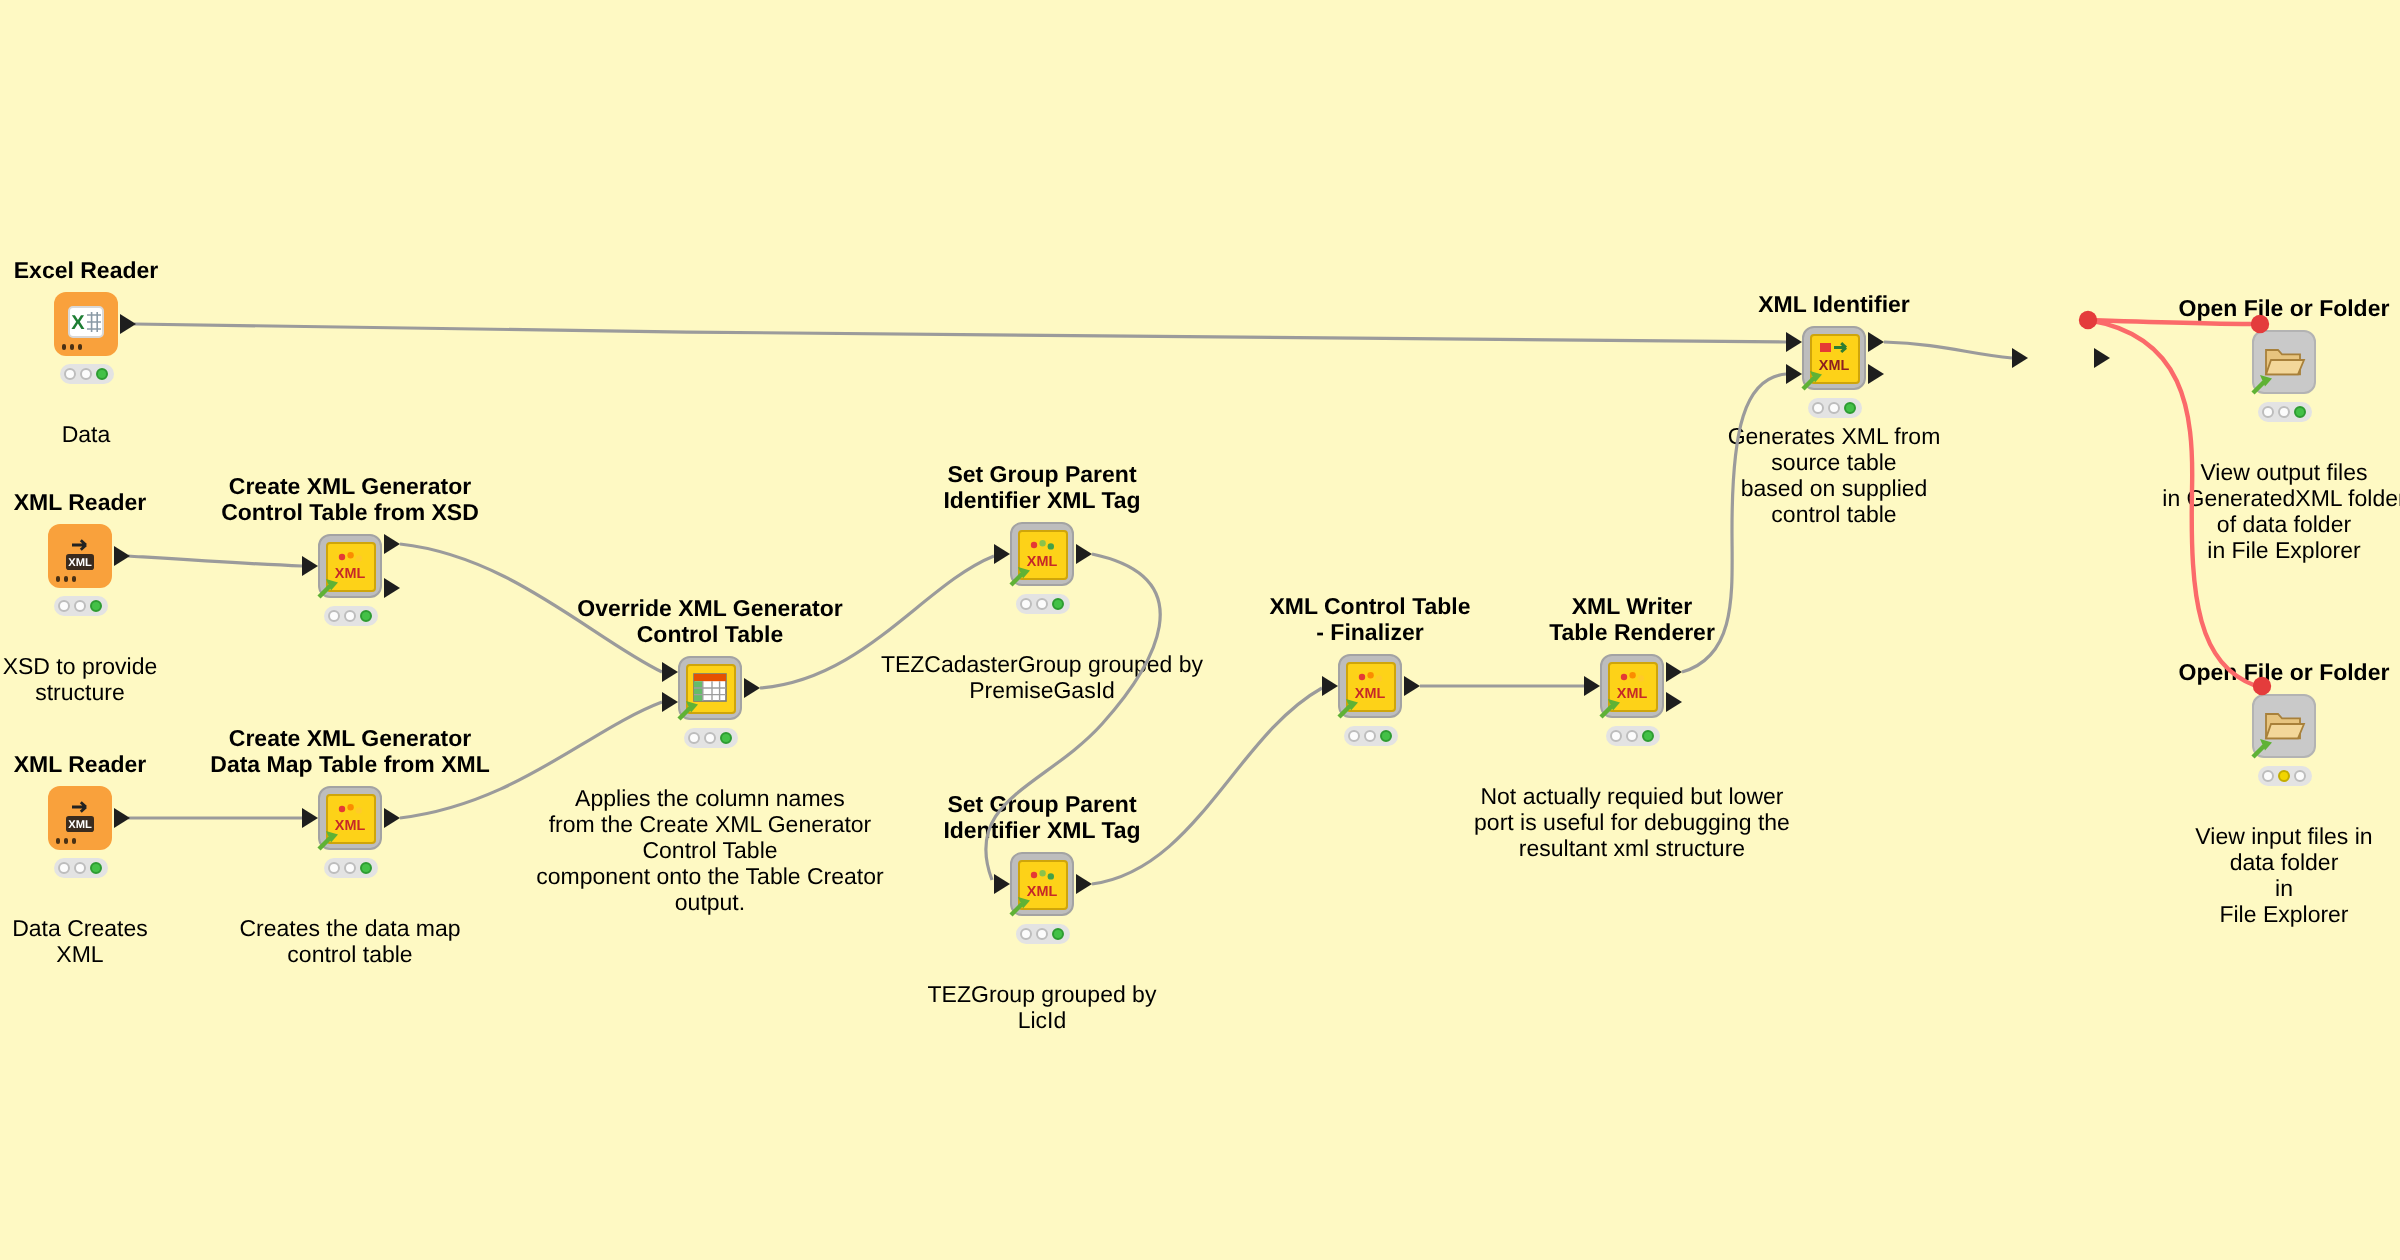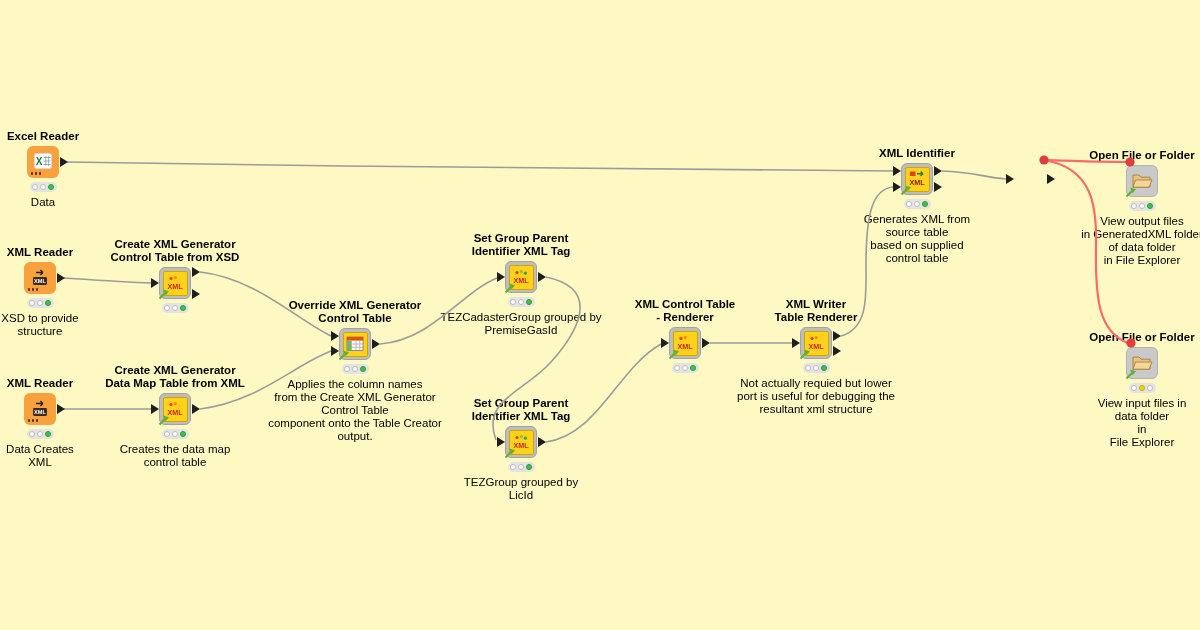--- a/index.html
+++ b/index.html
@@ -8,21 +8,21 @@
   .wires{position:absolute;left:0;top:0;z-index:3;pointer-events:none;}
   .wire{fill:none;stroke:var(--wire,#9b9b9b);stroke-width:1.6;}
   .flowwire{fill:none;stroke:var(--flow-wire,#fb6a6a);stroke-width:2.2;stroke-linecap:round;}
   .flowdot{fill:var(--flow-dot,#e43c3c);}
   .port{fill:var(--port,#1e1e1e);}
 
   .node{position:absolute;width:220px;display:flex;flex-direction:column;align-items:center;z-index:2;}
   .ntitle{position:absolute;bottom:100%;left:50%;transform:translateX(-50%);width:230px;
           margin-bottom:3px;text-align:center;font-weight:bold;font-size:11.5px;line-height:1.14;
           white-space:pre-line;color:#000;}
-  .caption{margin-top:4px;font-size:11.5px;line-height:1.14;text-align:center;white-space:pre-line;color:#000;}
+  .caption{margin-top:20px;font-size:11.5px;line-height:1.14;text-align:center;white-space:pre-line;color:#000;}
   .caption.gap{margin-top:4px;}
 
   .icon{width:32px;height:32px;border-radius:6px;position:relative;flex:none;
         display:flex;align-items:center;justify-content:center;}
   .icon.orange{background:var(--node-orange,#f9a13c);}
   .icon.red{background:var(--node-red,#f5524d);}
   .icon.comp{background:var(--comp-gray,#bdbdbd);border:1px solid #a3a3a3;width:32px;height:32px;box-sizing:border-box;}
   .icon.gray{background:#c9c9c9;border:1px solid #b3b3b3;box-sizing:border-box;}
   .inner{width:23px;height:23px;background:var(--comp-yellow,#fdd218);border:1px solid #cfa50a;
          border-radius:2px;display:flex;align-items:center;justify-content:center;}
@@ -287,21 +287,21 @@
         <i class="d d1"></i>
         <i class="d d2"></i>
         <i class="d d3"></i>
       </div>
     <div class="caption">TEZGroup grouped by
 LicId</div>
   </div>
 
   <div class="node" style="left:575px;top:327px">
     <div class="ntitle">XML Control Table
-- Renderer</div>
+- Finalizer</div>
     <div class="icon comp">
       <span class="inner">
         <svg width="20" height="20" viewBox="0 0 20 20">
           <circle cx="6" cy="5.5" r="1.6" fill="#e53935"></circle>
             <circle cx="10.3" cy="4.6" r="1.6" fill="#fb8c00"></circle>
             <circle cx="14.4" cy="6.2" r="1.6" fill="#ffca28"></circle>
           <text x="10" y="16" text-anchor="middle" font-size="7.2" font-weight="bold" fill="#c62828" font-family="Liberation Sans, sans-serif">XML</text>
         </svg>
       </span>
       <svg class="cornerarrow" width="13" height="13">

